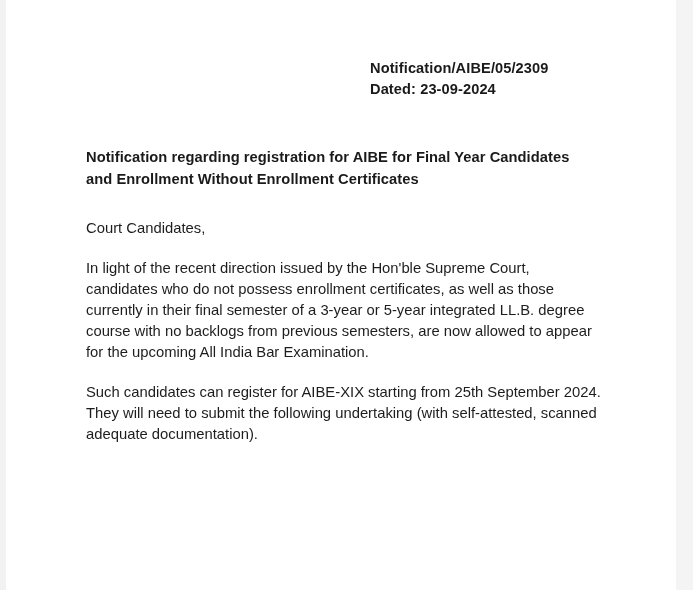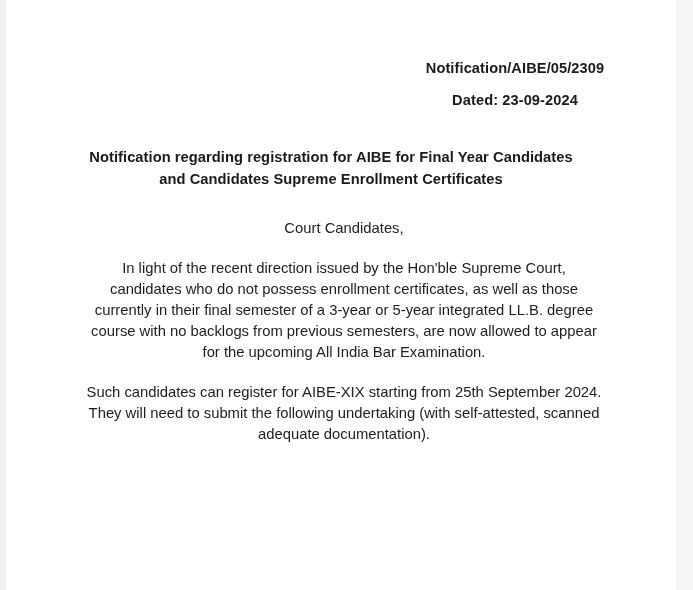--- a/index.html
+++ b/index.html
@@ -13,21 +13,20 @@
     height: 590px;
     background: #f4f4f5;
     font-family: "Liberation Sans", sans-serif;
     overflow: hidden;
   }
   .viewport {
     position: relative;
     width: 563px;
     height: 590px;
     background: #f4f4f5;
-    text-align: center;
   }
   
   .gutter-left {
     position: absolute;
     left: 0; top: 0;
     width: 6px; height: 590px;
     background: #f2f2f3;
   }
   .gutter-right {
     position: absolute;
@@ -57,21 +56,20 @@
   }
   .doc-header .hline {
     font-size: 14.6px;
     font-weight: bold;
     color: #1a1a1a;
     line-height: 1.46;
     letter-spacing: 0.1px;
     white-space: nowrap;
   }
   .doc-header .hline + .hline {
-    margin-top: 11px;
   }
 
   
   .doc-title {
     position: absolute;
     left: 80px;
     top: 146px;
     width: 490px;
     font-size: 14.7px;
     font-weight: bold;
@@ -109,21 +107,21 @@
   <div class="gutter-right"></div>
 
   <div class="page">
     <div class="page-inner">
 
       <div class="doc-header">
         <div class="hline">Notification/AIBE/05/2309</div>
         <div class="hline">Dated: 23-09-2024</div>
       </div>
 
-      <div class="doc-title">Notification regarding registration for AIBE for Final Year Candidates and Candidates Supreme Enrollment Certificates</div>
+      <div class="doc-title">Notification regarding registration for AIBE for Final Year Candidates and Enrollment Without Enrollment Certificates</div>
 
       <div class="doc-body">
         <p class="salutation">Court Candidates,</p>
         <p class="para">In light of the recent direction issued by the Hon'ble Supreme Court, candidates who do not possess enrollment certificates, as well as those currently in their final semester of a 3-year or 5-year integrated LL.B. degree course with no backlogs from previous semesters, are now allowed to appear for the upcoming All India Bar Examination.</p>
         <p class="para">Such candidates can register for AIBE-XIX starting from 25th September 2024. They will need to submit the following undertaking (with self-attested, scanned adequate documentation).</p>
       </div>
 
     </div>
   </div>
 

